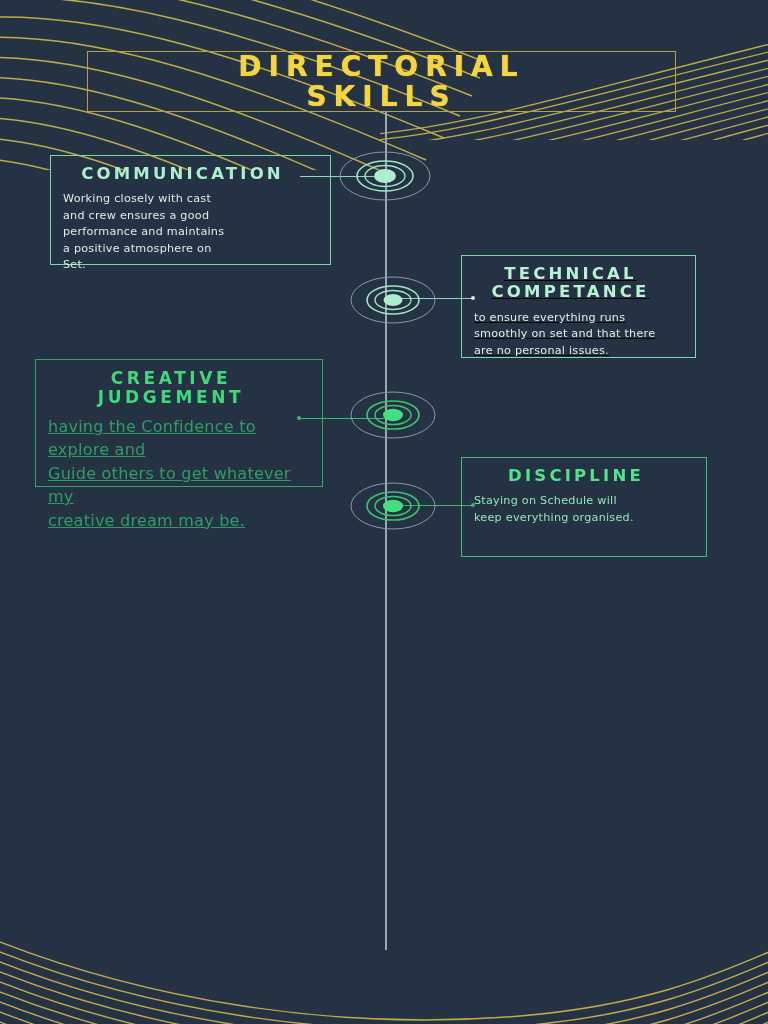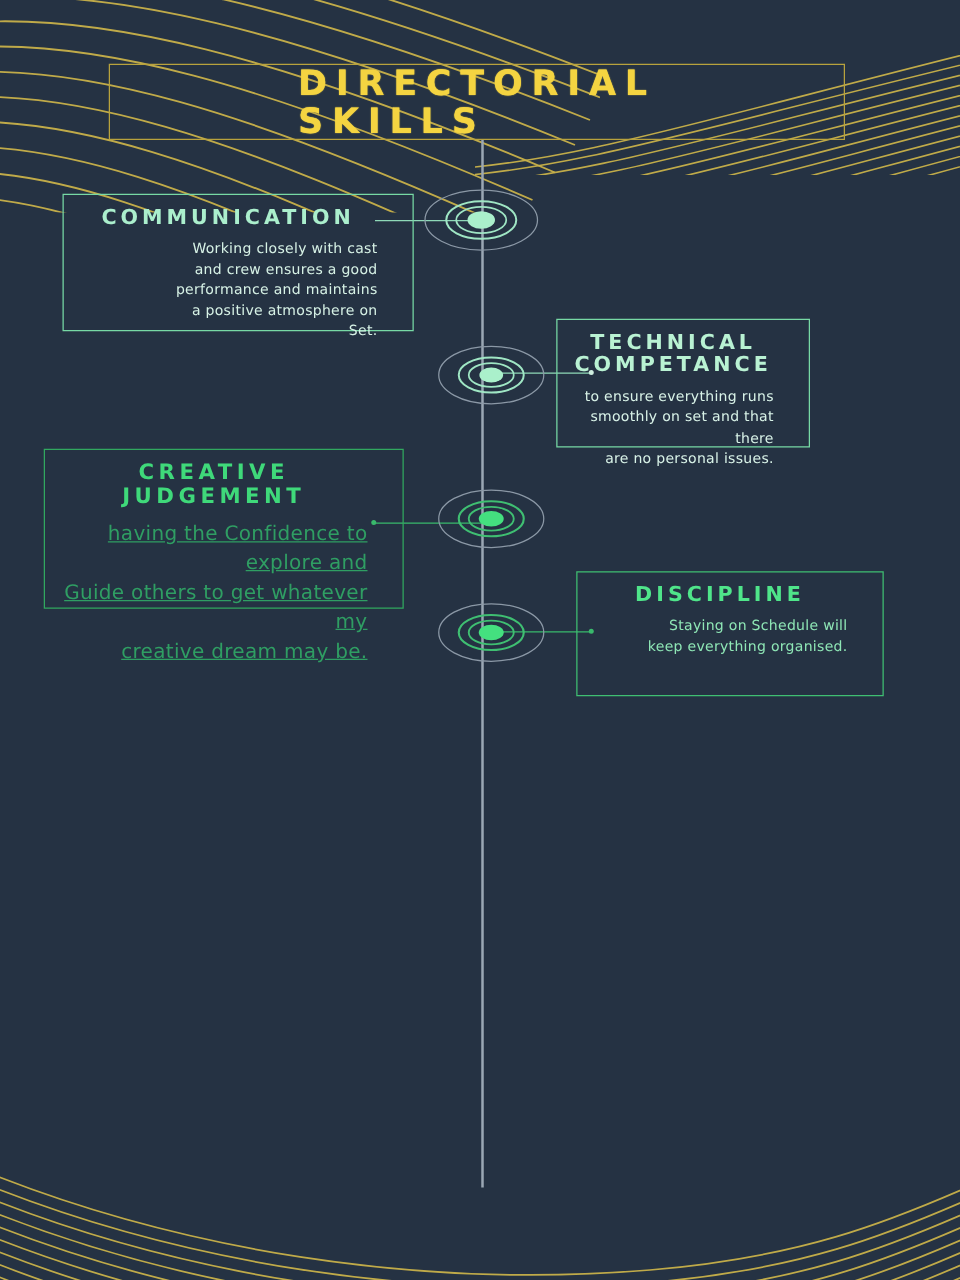--- a/index.html
+++ b/index.html
@@ -24,20 +24,21 @@
     border:1.6px solid #b8a23d;
     box-sizing:border-box;
     display:flex;align-items:center;justify-content:center;
   }
   .title-text{
     color:#f4d441;
     font-size:28px;
     font-weight:700;
     letter-spacing:7px;
     line-height:1.06;
+    text-align:center;
     white-space:pre-line;
     text-shadow:0 0 1px #f4d441;
   }
 
   
   .timeline{
     position:absolute;left:385px;top:112px;width:1.6px;height:838px;
     background:#9aa7b4;
   }
 
@@ -56,38 +57,38 @@
     text-align:center;
     font-size:16.5px;
     font-weight:700;
     letter-spacing:3.2px;
     line-height:1.12;
     white-space:pre-line;
     margin:0 0 8px 0;
     color:#b6f2cf;
   }
   .card-body{
-    text-align:right;
+    text-align:left;
     font-size:11.2px;
     line-height:1.46;
     letter-spacing:.25px;
     white-space:pre-line;
     margin:0;
     color:#cfeee0;
   }
 
   
   #card-communication{left:50px;top:155px;width:281px;height:110px;
     border-color:#77d9a5;}
   #card-communication .card-title{color:#abefcd;}
   #card-communication .card-body{color:#d7f2e6;}
 
   
-  #card-technical{left:445px;top:255px;width:203px;height:103px;
-    border-color:#77d9a5;}
+  #card-technical{left:461px;top:255px;width:235px;height:103px;
+    border-color:#77d9a5;text-decoration:underline;}
   #card-technical .card-title{color:#b9f2d3;}
   #card-technical .card-body{color:#d9f3e8;}
 
   
   #card-creative{left:35px;top:359px;width:288px;height:128px;
     border-color:#31a85f;}
   #card-creative .card-title{color:#3fd97a;letter-spacing:3.6px;font-size:17px;}
   #card-creative .card-body{color:#2f9e63;font-size:16px;text-decoration:underline;}
 
   

